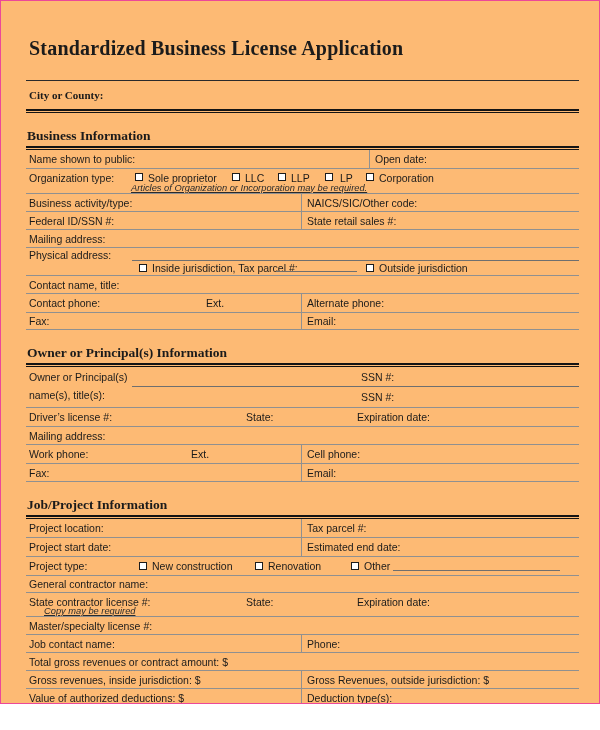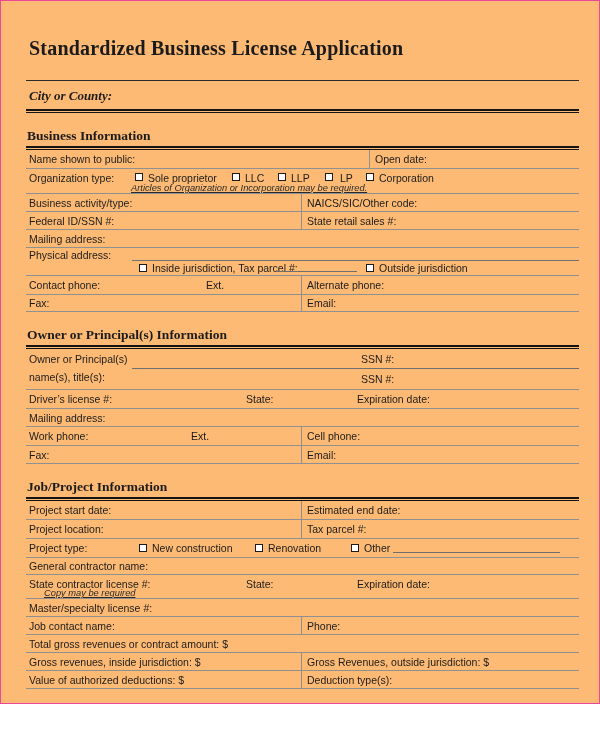--- a/index.html
+++ b/index.html
@@ -18,23 +18,22 @@
   .doc-title {
     font-family: "Liberation Serif", serif;
     font-weight: bold;
     font-size: 20px; line-height: 20px;
     letter-spacing: 0.2px;
     margin-top: 37px; margin-left: 3px;
   }
   .rule-thin { border-top: 1.5px solid #2a2a2a; margin-top: 22px; }
   .city-bar {
     font-family: "Liberation Serif", serif;
-    font-weight: bold; font-size: 13px; line-height: 15px;
+    font-weight: bold; font-size: 11px; line-height: 15px;
     padding: 7px 0 6px 3px;
-    font-style: italic;
   }
   .rule-heavy {
     height: 4px;
     border-top: 2.5px solid #141414;
     border-bottom: 1px solid #141414;
   }
   .section-heading {
     font-family: "Liberation Serif", serif;
     font-weight: bold; font-size: 13.5px; line-height: 15px;
     margin-top: 15px; margin-bottom: 3px; margin-left: 1px;
@@ -121,20 +120,23 @@
     </div>
 
     <div class="row h15">
       <span class="cb" style="left:113px"></span>
       <span class="lbl" style="left:126px">Inside jurisdiction, Tax parcel #:</span>
       <span class="write-line" style="left:250px; width:81px; bottom:3px"></span>
       <span class="cb" style="left:340px"></span>
       <span class="lbl" style="left:353px">Outside jurisdiction</span>
     </div>
 
+    <div class="row h18">
+      <span class="lbl" style="left:3px">Contact name, title:</span>
+    </div>
 
     <div class="row h19">
       <span class="lbl" style="left:3px">Contact phone:</span>
       <span class="lbl" style="left:180px">Ext.</span>
       <div class="vline" style="left:275px"></div>
       <span class="lbl" style="left:281px">Alternate phone:</span>
     </div>
 
     <div class="row h17">
       <span class="lbl" style="left:3px">Fax:</span>
@@ -173,29 +175,29 @@
     <div class="row h18">
       <span class="lbl" style="left:3px">Fax:</span>
       <div class="vline" style="left:275px"></div>
       <span class="lbl" style="left:281px">Email:</span>
     </div>
 
     <div class="section-heading tight">Job/Project Information</div>
     <div class="rule-heavy"></div>
 
     <div class="row h19">
+      <span class="lbl" style="left:3px">Project location:</span>
+      <div class="vline" style="left:275px"></div>
+      <span class="lbl" style="left:281px">Tax parcel #:</span>
+    </div>
+
+    <div class="row h19">
       <span class="lbl" style="left:3px">Project start date:</span>
       <div class="vline" style="left:275px"></div>
       <span class="lbl" style="left:281px">Estimated end date:</span>
-    </div>
-
-    <div class="row h19">
-      <span class="lbl" style="left:3px">Project location:</span>
-      <div class="vline" style="left:275px"></div>
-      <span class="lbl" style="left:281px">Tax parcel #:</span>
     </div>
 
     <div class="row h19">
       <span class="lbl" style="left:3px">Project type:</span>
       <span class="cb" style="left:113px"></span>
       <span class="lbl" style="left:126px">New construction</span>
       <span class="cb" style="left:229px"></span>
       <span class="lbl" style="left:242px">Renovation</span>
       <span class="cb" style="left:325px"></span>
       <span class="lbl" style="left:338px">Other</span>

